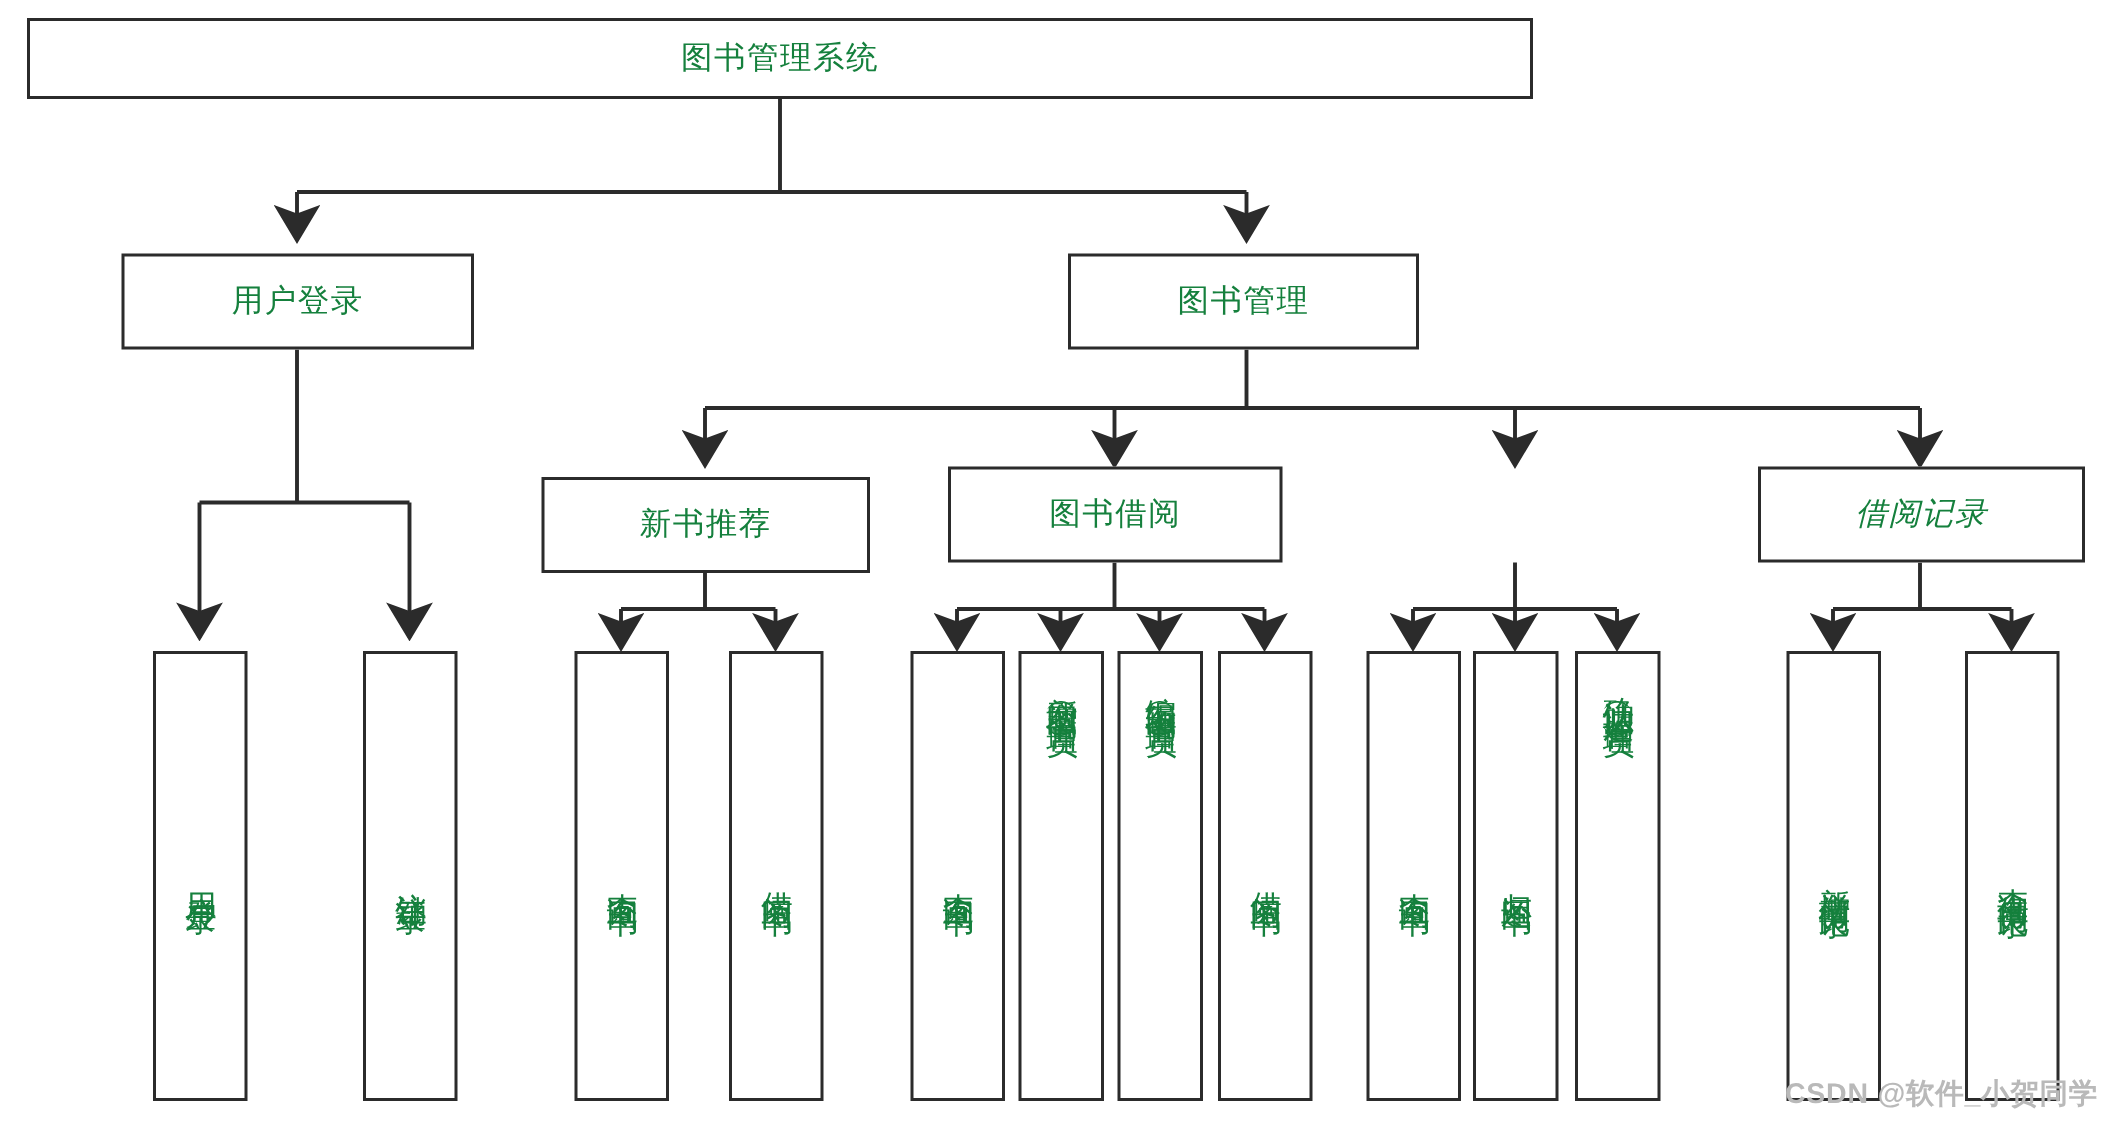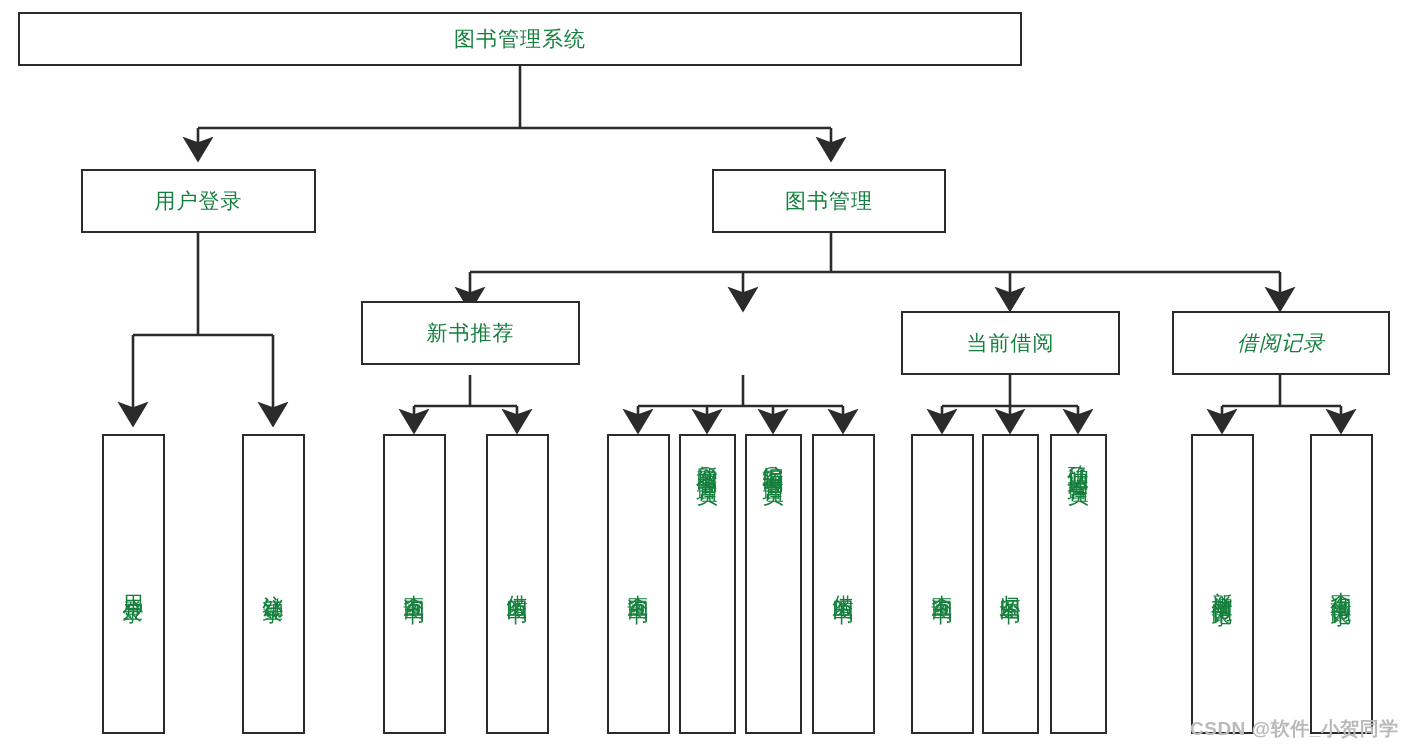--- a/index.html
+++ b/index.html
@@ -130,25 +130,25 @@
     <span class="label">图书管理系统</span>
   </div>
 
   <div class="node horizontal" style="left:81px; top:169px; width:235px; height:64px;">
     <span class="label">用户登录</span>
   </div>
   <div class="node horizontal" style="left:712px; top:169px; width:234px; height:64px;">
     <span class="label">图书管理</span>
   </div>
 
-  <div class="node horizontal" style="left:361px; top:301px; width:219px; height:64px;">
+  <div class="node horizontal" style="left:361px; top:318px; width:219px; height:64px;">
     <span class="label">新书推荐</span>
   </div>
-  <div class="node horizontal" style="left:901px; top:311px; width:219px; height:64px;">
-    <span class="label">当前借阅</span>
+  <div class="node horizontal" style="left:632px; top:311px; width:223px; height:64px;">
+    <span class="label">图书借阅</span>
   </div>
   <div class="node horizontal" style="left:1172px; top:311px; width:218px; height:64px;font-style:italic;">
     <span class="label">借阅记录</span>
   </div>
 
   <div class="node vertical centered" style="left:102px; top:434px; width:63px; height:300px;">
     <span class="label">用户登录</span>
   </div>
   <div class="node vertical centered" style="left:242px; top:434px; width:63px; height:300px;">
     <span class="label">注销登录</span>

